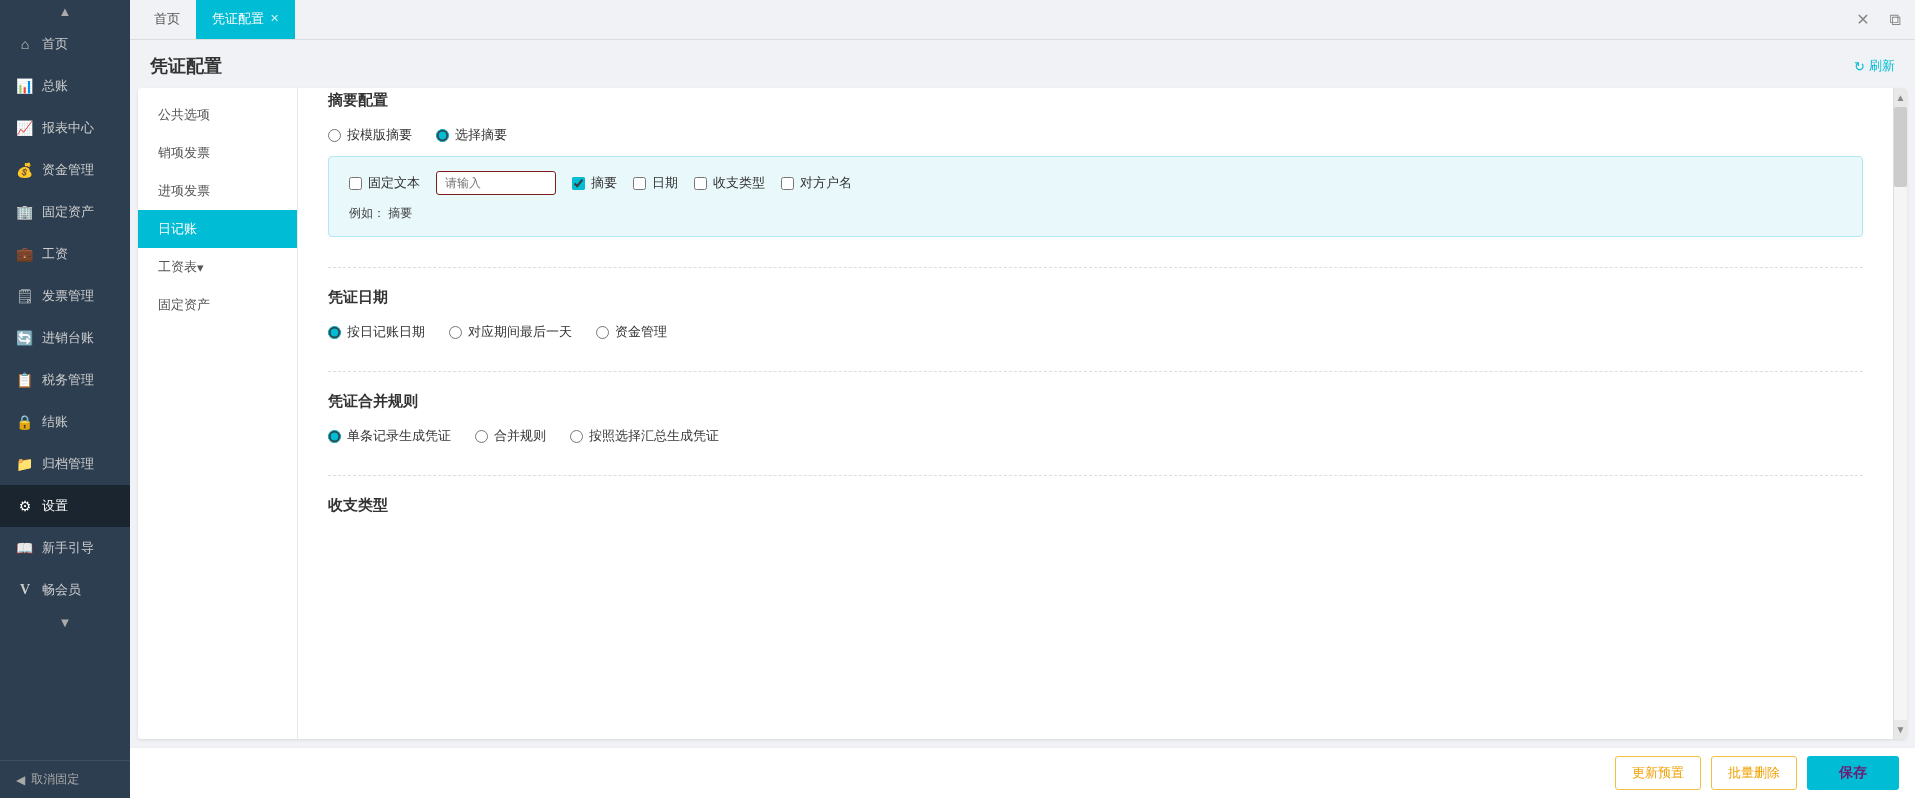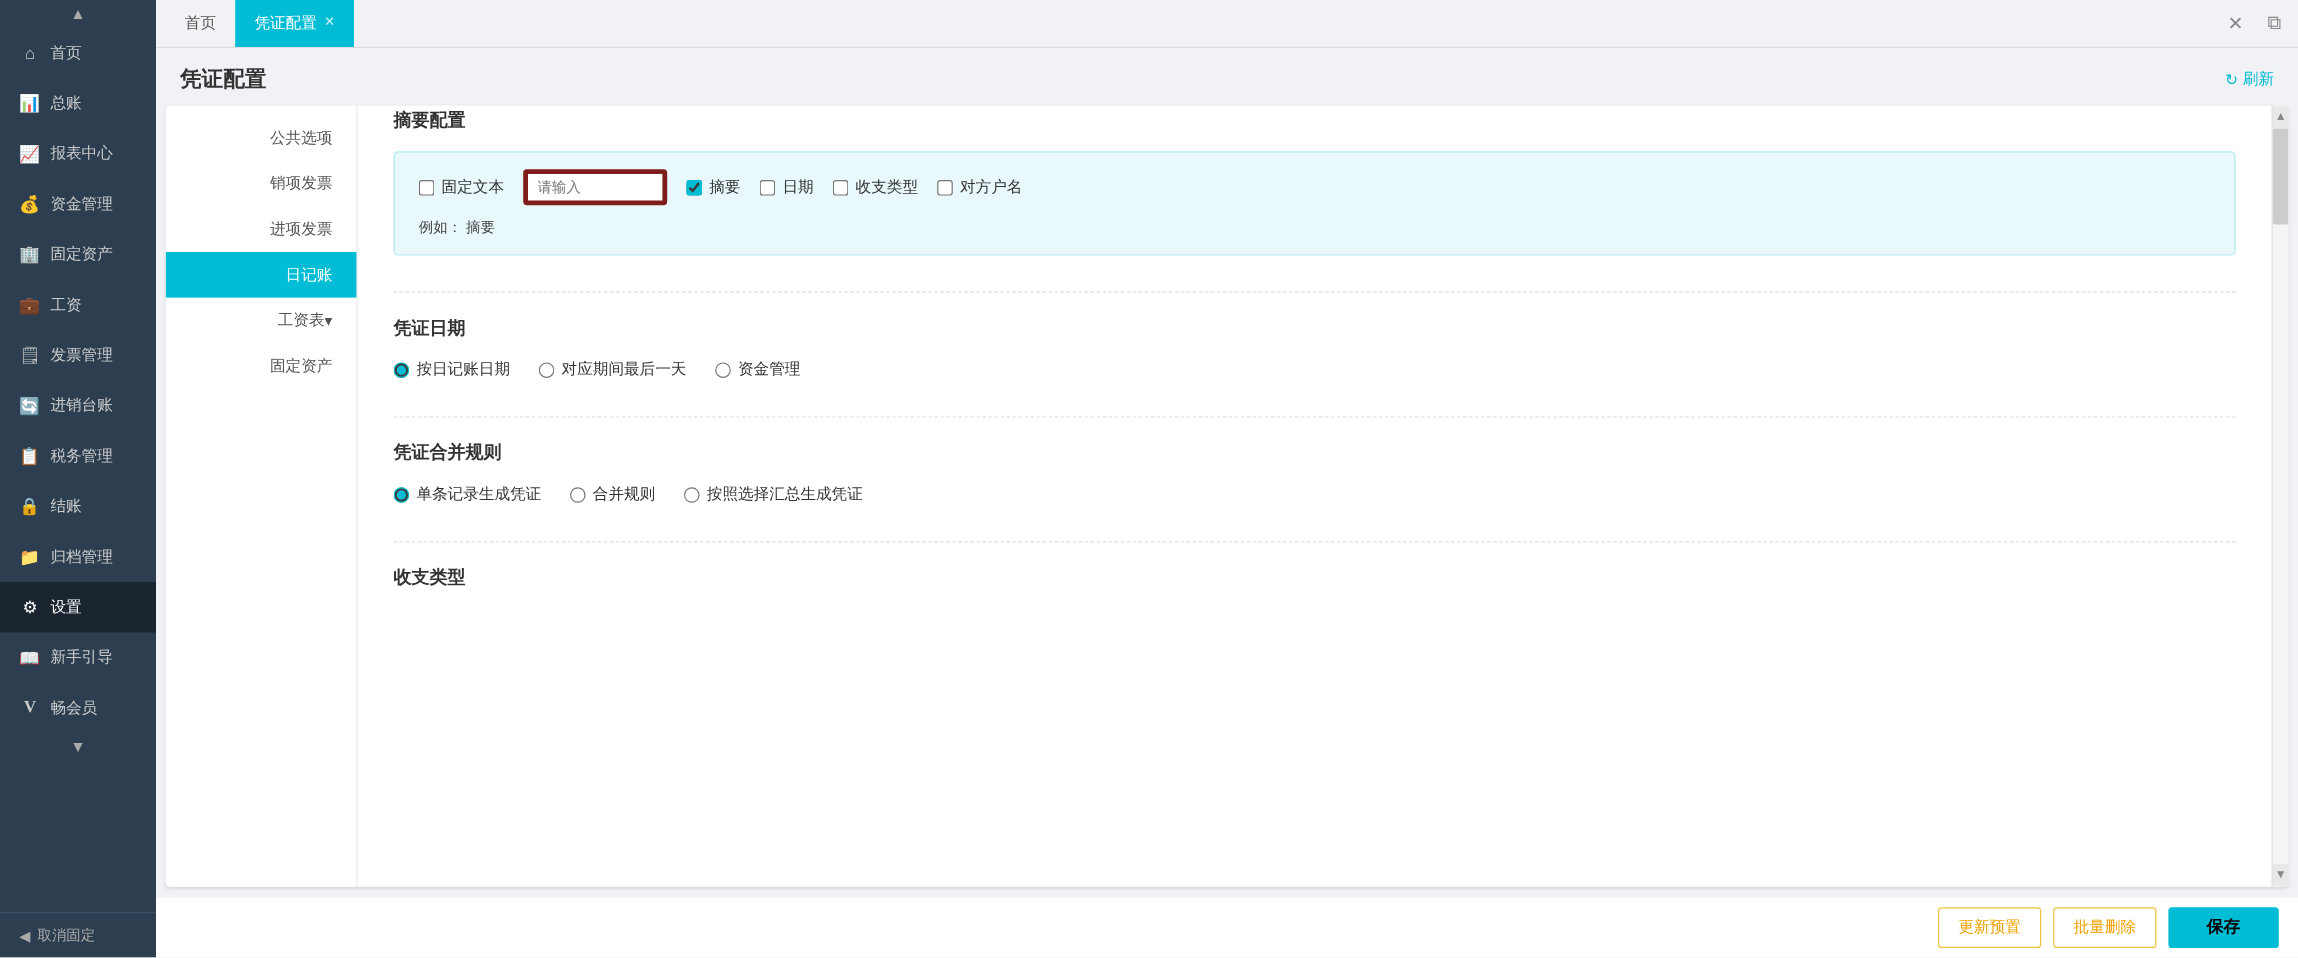--- a/index.html
+++ b/index.html
@@ -146,21 +146,21 @@
       flex-shrink: 0;
       padding-top: 8px;
     }
     .left-nav-item {
       padding: 10px 20px;
       cursor: pointer;
       color: #555;
       font-size: 13px;
       display: flex;
       align-items: center;
-      justify-content: flex-end;
+      justify-content: flex-start;
     }
     .left-nav-item.active {
       background: #00bcd4;
       color: #fff;
     }
 
     
     .right-content {
       flex: 1;
       overflow-y: auto;
@@ -209,21 +209,21 @@
       padding: 14px 20px;
       margin-top: 12px;
     }
     .summary-row {
       display: flex;
       align-items: center;
       gap: 16px;
       flex-wrap: wrap;
     }
     .summary-input {
-      border: 4px solid #7f1d1d;
+      border: 1px solid #7f1d1d;
       border-radius: 3px;
       padding: 4px 8px;
       font-size: 12px;
       width: 120px;
       outline: none;
       background: #fff;
     }
     .summary-example {
       color: #404040;
       font-size: 12px;
@@ -255,21 +255,21 @@
       border: 1px solid #f0c040;
       color: #f0a000;
       padding: 6px 16px;
       border-radius: 3px;
       cursor: pointer;
       font-size: 13px;
     }
     .btn-save {
       background: #00bcd4;
       border: none;
-      color: #000000;
+      color: #701a75;
       padding: 8px 32px;
       border-radius: 3px;
       cursor: pointer;
       font-size: 14px;
       font-weight: bold;
     }
 
     
     .right-content::-webkit-scrollbar { width: 6px; }
     .right-content::-webkit-scrollbar-thumb { background: #ccc; border-radius: 3px; }
@@ -425,20 +425,30 @@
         </div>
         <div class="left-nav-item">
           <span>固定资产</span>
         </div>
       </div>
 
       <div class="right-content">
 
         <div class="section">
           <div class="section-title">摘要配置</div>
+          <div class="radio-group">
+            <label class="radio-label">
+              <input type="radio" name="summary-mode" style="">
+              <span>按模版摘要</span>
+            </label>
+            <label class="radio-label">
+              <input type="radio" name="summary-mode" checked="" style="">
+              <span>选择摘要</span>
+            </label>
+          </div>
 
           <div class="summary-box">
             <div class="summary-row">
               <label class="checkbox-label">
                 <input type="checkbox" style="">
                 <span>固定文本</span>
               </label>
               <input type="text" class="summary-input" placeholder="请输入" style="">
               <label class="checkbox-label">
                 <input type="checkbox" checked="" style="">

